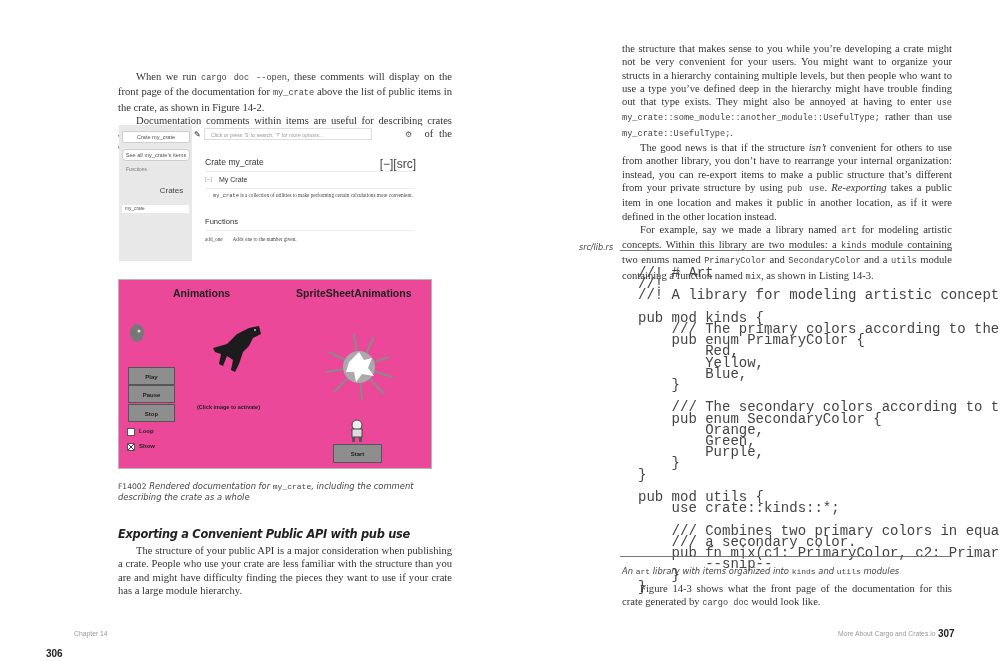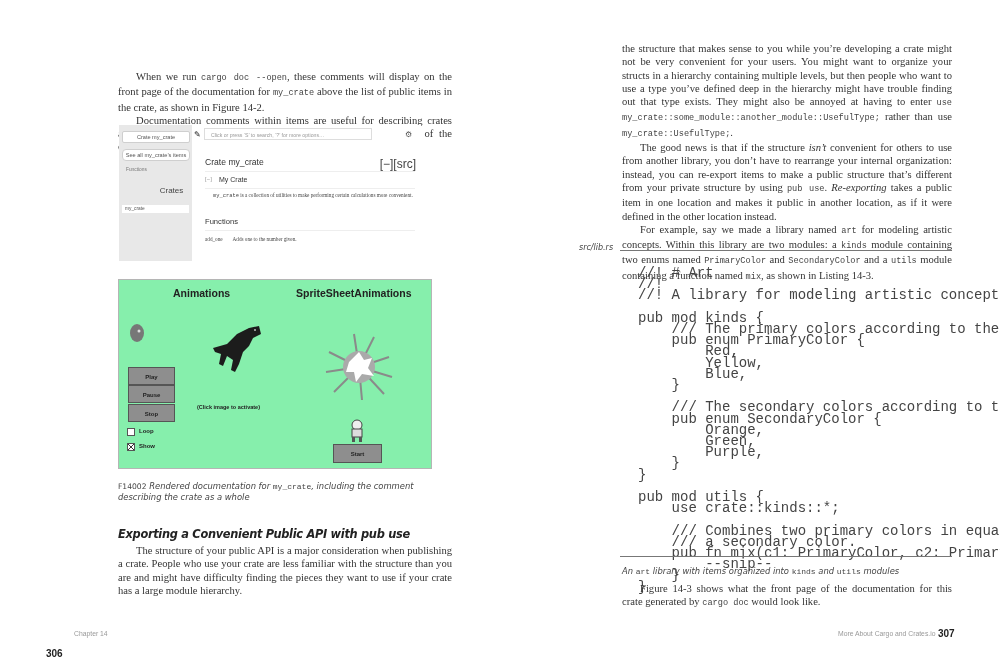--- a/index.html
+++ b/index.html
@@ -26,21 +26,21 @@
   .rd-src { position:absolute; right:5px; top:32px; font-family:"Liberation Sans", sans-serif; font-size:12px; color:#444; }
   .rd-rule { position:absolute; left:86px; width:210px; height:1px; background:#eee; }
   .rd-collapse { position:absolute; left:86px; top:51px; font-family:"Liberation Sans", sans-serif; font-size:6px; color:#999; }
   .rd-mycrate { position:absolute; left:100px; top:51px; font-family:"Liberation Sans", sans-serif; font-size:7px; color:#333; }
   .rd-desc { position:absolute; left:94px; top:67px; width:200px; font-family:"Liberation Serif", serif; font-size:5.2px; line-height:7px; color:#444; }
   .rd-desc code { font-size:5.4px; }
   .rd-funcs { position:absolute; left:86px; top:92px; font-family:"Liberation Sans", sans-serif; font-size:7.6px; color:#333; }
   .rd-addone { position:absolute; left:86px; top:111px; font-family:"Liberation Serif", serif; font-size:5.2px; color:#444; }
   .rd-addone span { margin-right:10px; }
   
-  .anim { left:118px; top:279px; width:314px; height:190px; background:#86efac; border:1px solid #b5b5b5; box-sizing:border-box; font-family:"Liberation Sans", sans-serif; }
+  .anim { left:118px; top:279px; width:314px; height:190px; background:#ec4899; border:1px solid #b5b5b5; box-sizing:border-box; font-family:"Liberation Sans", sans-serif; }
   .anim-h { position:absolute; font-weight:bold; font-size:10.5px; color:#222; }
   .anim-btn { position:absolute; left:9px; width:47px; height:18px; background:#8e8e8e; border:1px solid #555; font-size:6px; font-weight:bold; color:#222; text-align:center; line-height:18px; box-sizing:border-box; }
   .anim-cb { position:absolute; left:8px; width:8px; height:8px; background:#fff; border:1px solid #555; box-sizing:border-box; }
   .anim-cbl { position:absolute; left:20px; font-size:6px; font-weight:bold; color:#222; }
   .anim-click { position:absolute; left:78px; top:124px; font-size:5.5px; font-weight:bold; color:#222; }
   .anim-start { position:absolute; left:214px; top:164px; width:49px; height:19px; background:#8e8e8e; border:1px solid #555; font-size:6px; font-weight:bold; color:#222; text-align:center; line-height:19px; box-sizing:border-box; }
   .caption { position:absolute; font-family:"DejaVu Sans", sans-serif; font-style:italic; font-size:8.4px; line-height:11px; color:#444; }
   .caption .fig { font-style:normal; font-size:7.6px;text-align:center; }
   .caption code { font-style:normal; font-size:8px; }
   .heading { position:absolute; left:118px; top:527px; font-family:"DejaVu Sans", sans-serif; font-style:italic; font-weight:bold; font-size:11.4px; color:#222; letter-spacing:-0.3px; }

